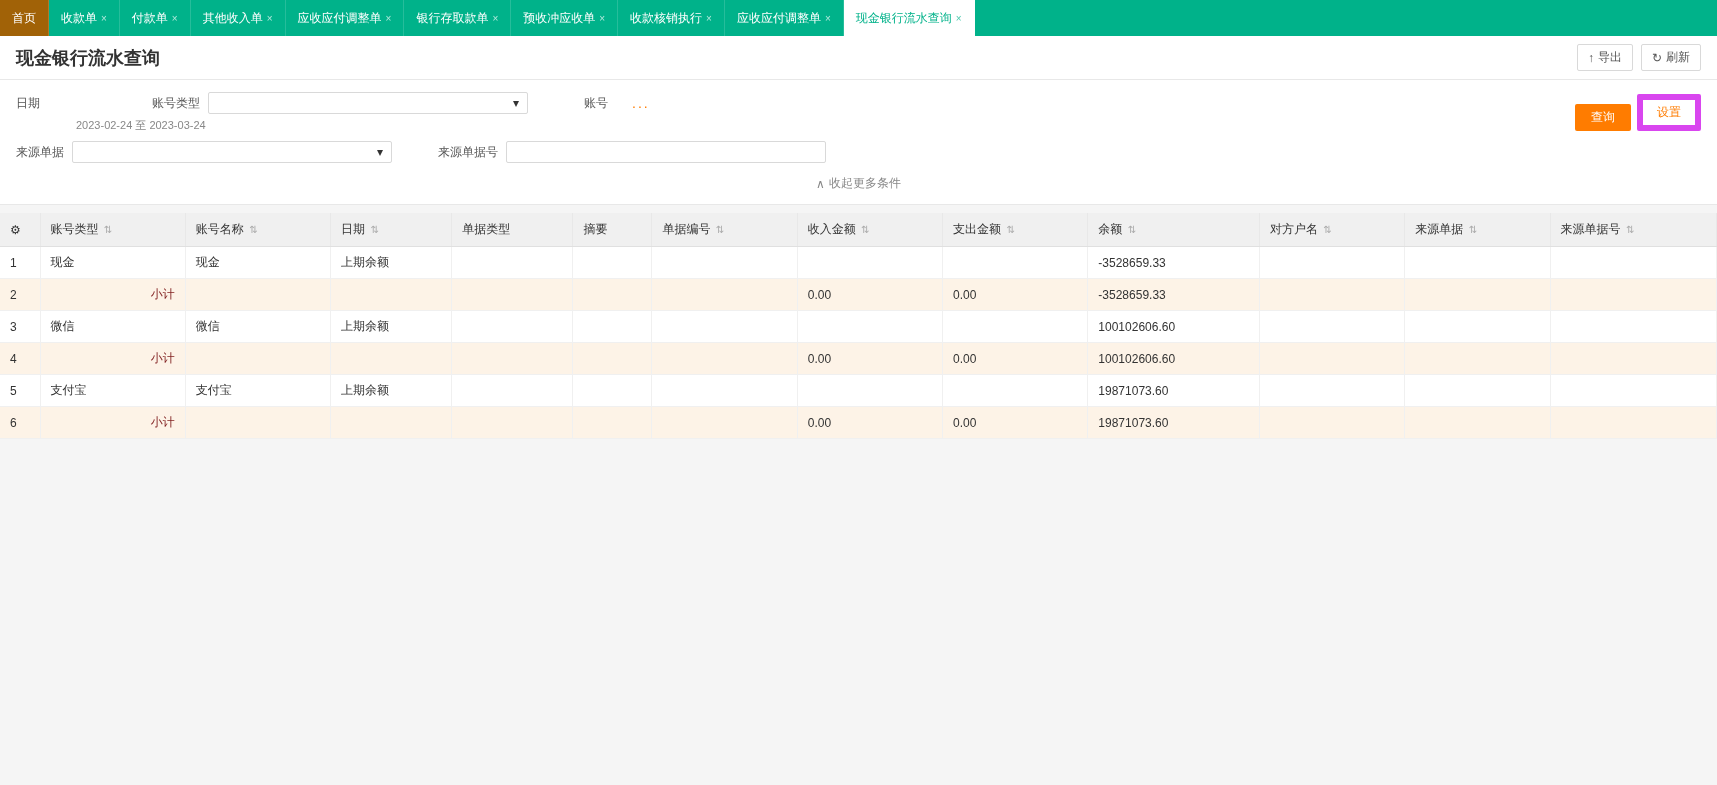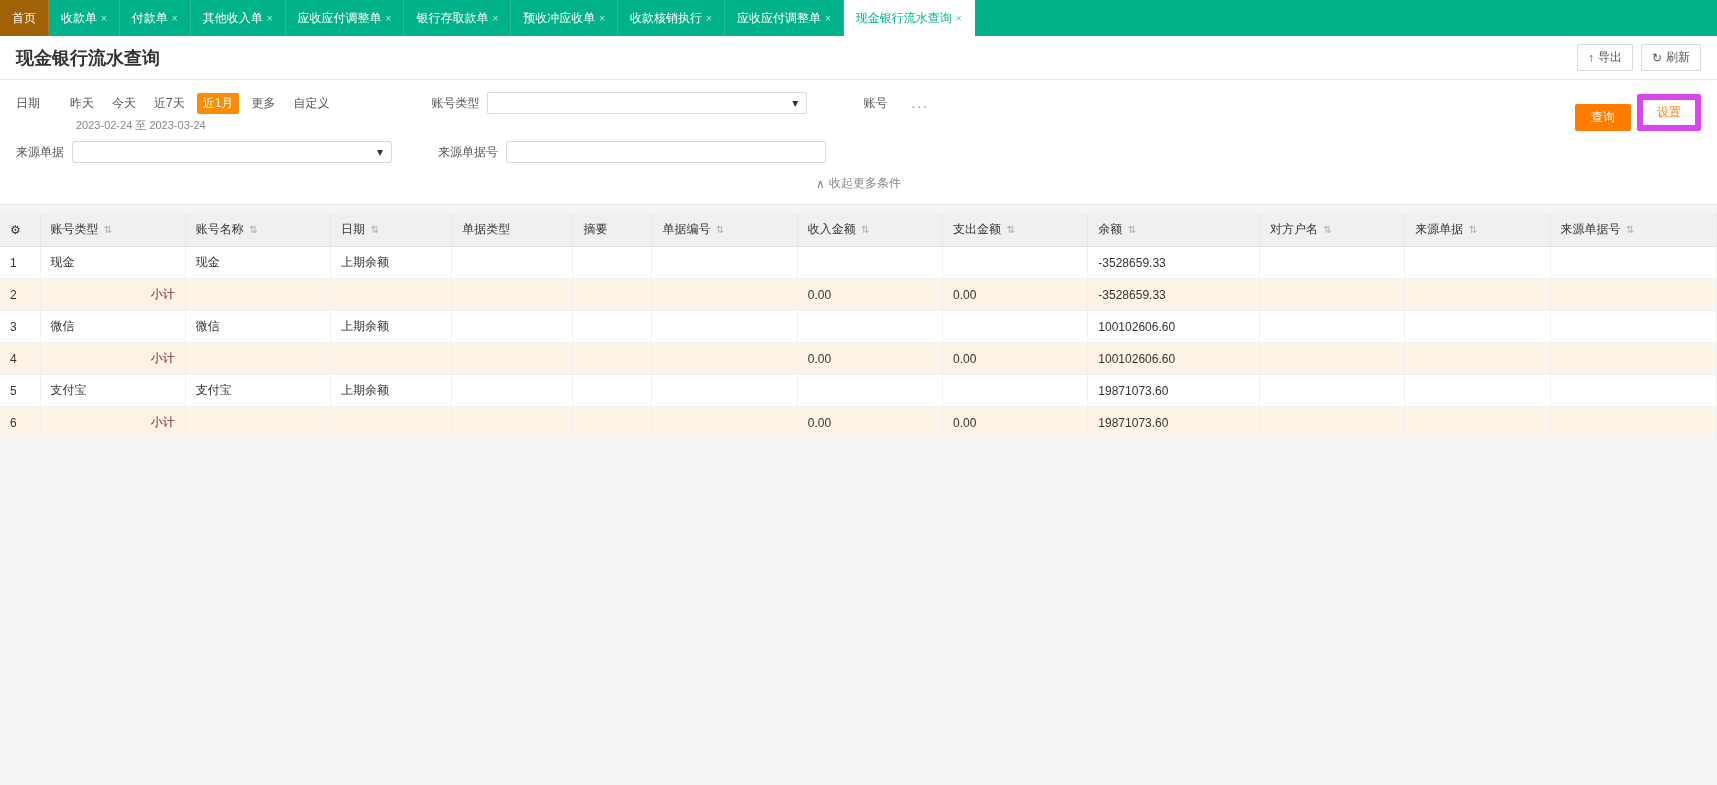--- a/index.html
+++ b/index.html
@@ -297,28 +297,20 @@
   </div>
 </div>
 
 <div class="filter-area">
   <div class="filter-main">
     <div class="filter-left">
 
       <div class="row1">
         <div class="filter-group">
           <span class="filter-label">日期</span>
-          <div class="date-options">
-            <span class="date-option">昨天</span>
-            <span class="date-option">今天</span>
-            <span class="date-option">近7天</span>
-            <span class="date-option active">近1月</span>
-            <span class="date-option">更多</span>
-            <span class="date-option">自定义</span>
-          </div>
         </div>
         <div class="filter-group" style="margin-left:80px;">
           <span class="filter-label">账号类型</span>
           <div class="filter-select wide">
             <span></span>
             <span>▾</span>
           </div>
         </div>
         <div class="filter-group" style="margin-left:40px;">
           <span class="filter-label">账号</span>

